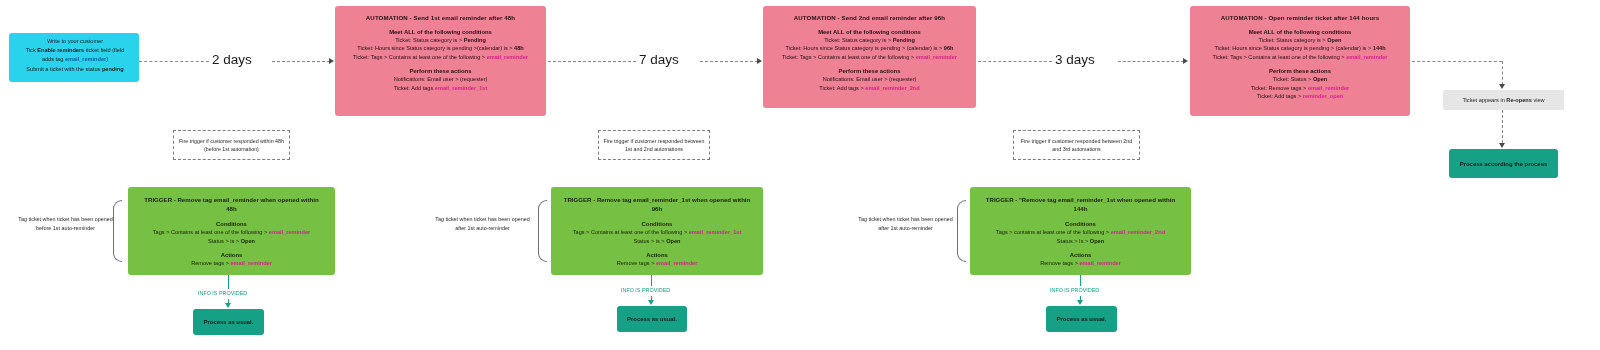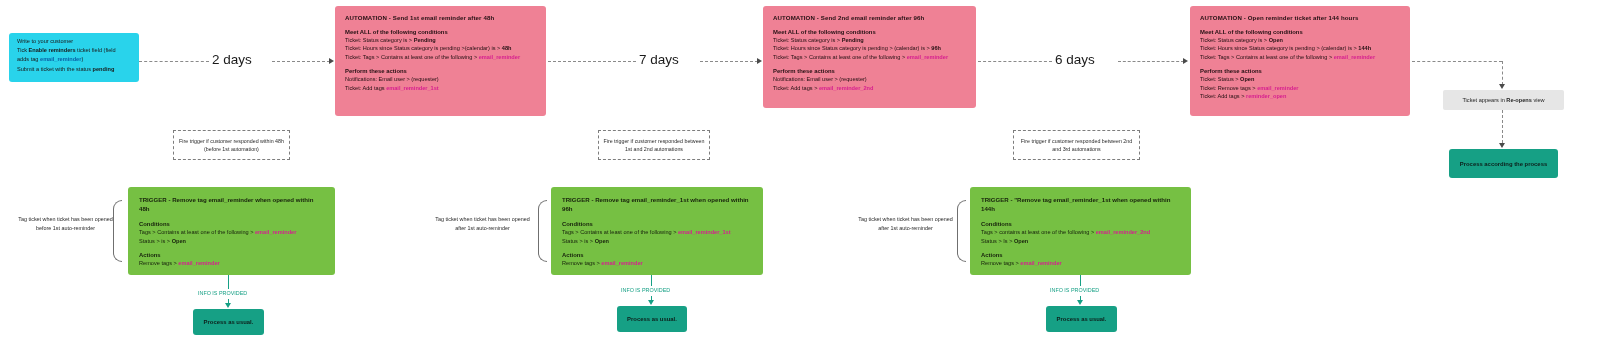--- a/index.html
+++ b/index.html
@@ -8,21 +8,21 @@
     width: 1600px; height: 350px;
     background: #ffffff;
     font-family: "Liberation Sans", sans-serif;
     overflow: hidden;
   }
   #canvas {
     position: relative;
     width: 1600px; height: 350px;
     background: #ffffff;
   }
-  .abs { position: absolute; }
+  .abs { position: absolute; text-align: center; }
 
   
   .start-box {
     left: 9px; top: 33px; width: 130px; height: 49px;
     background: #29d3eb;
     border-radius: 3px;
     padding: 4px 6px 4px 8px;
     font-size: 5.6px;
     line-height: 9.2px;
     color: #1a1a1a;
@@ -198,21 +198,21 @@
   <div class="abs day-label" id="day1">2 days</div>
   <div class="abs hdash" style="left:272px; top:61px; width:58px;"></div>
   <div class="abs arrow-r" style="left:329px; top:58px;"></div>
 
   <div class="abs hdash" style="left:548px; top:61px; width:88px;"></div>
   <div class="abs day-label" id="day2">7 days</div>
   <div class="abs hdash" style="left:700px; top:61px; width:58px;"></div>
   <div class="abs arrow-r" style="left:757px; top:58px;"></div>
 
   <div class="abs hdash" style="left:978px; top:61px; width:74px;"></div>
-  <div class="abs day-label" id="day3">6 days</div>
+  <div class="abs day-label" id="day3">3 days</div>
   <div class="abs hdash" style="left:1118px; top:61px; width:66px;"></div>
   <div class="abs arrow-r" style="left:1183px; top:58px;"></div>
 
   <div class="abs auto-box" id="auto1">
       <div class="auto-title">AUTOMATION - Send 1st email reminder after 48h</div>
       <div class="auto-sec-h">Meet ALL of the following conditions</div>
       <div class="auto-line"><span>Ticket: Status category is &gt; </span><span class="b">Pending</span></div>
       <div class="auto-line"><span>Ticket: Hours since Status category is pending &gt;(calendar) is &gt; </span><span class="b">48h</span></div>
       <div class="auto-line"><span>Ticket: Tags &gt; Contains at least one of the following &gt; </span><span class="tag-pk">email_reminder</span></div>
       <div class="auto-gap"></div>

